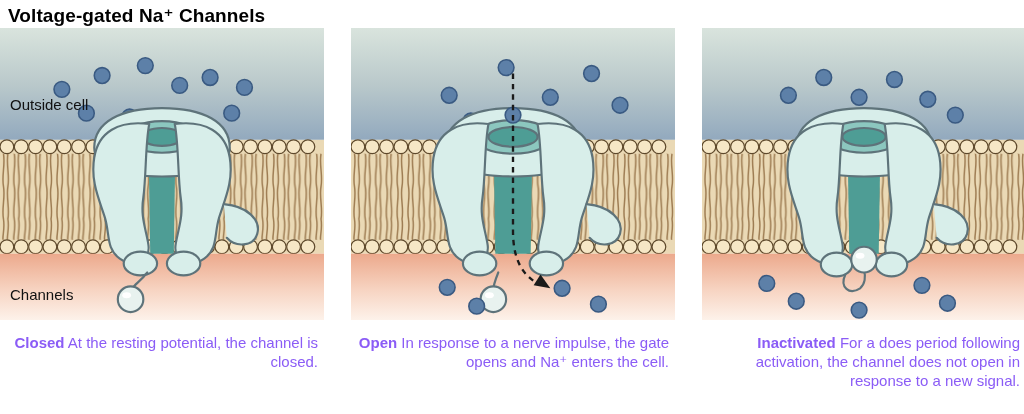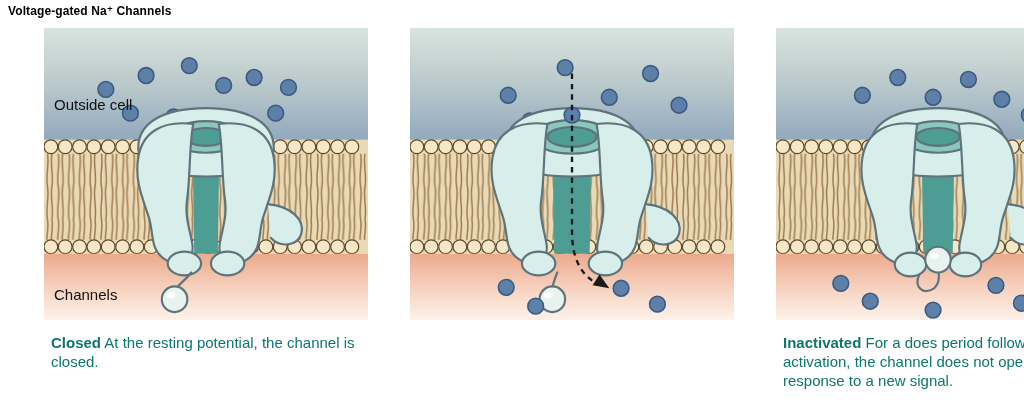--- a/index.html
+++ b/index.html
@@ -4,35 +4,35 @@
 <style>
   html,body { margin:0; padding:0; background:#ffffff; }
   body {
     width:1024px; height:414px; overflow:hidden;
     font-family:"Liberation Sans","DejaVu Sans",sans-serif;
     color:#000;
   }
   .figure { position:relative; width:1024px; height:414px; }
   .title {
     position:absolute; left:8px; top:4px;
-    font-size:12px; font-weight:bold; letter-spacing:0.1px;
+    font-size:19px; font-weight:bold; letter-spacing:0.1px;
   }
   .panels {
     position:absolute; left:0; top:28px; width:1024px;
     display:flex; justify-content:space-between;
   }
-  .panel { width:322px; position:relative;padding-left:44px; }
+  .panel { width:322px; position:relative; }
   .art { position:relative; width:324px; height:292px; }
   .art svg { display:block; }
   .lbl { position:absolute; font-size:15px; color:#111; }
   .lbl-outside { left:10px; top:68px; }
   .lbl-cyto { left:10px; top:258px; }
   .caption {
     margin:13px 4px 0 7px;
-    font-size:15px; line-height:1.28; color:#0f766e;
+    font-size:15px; line-height:1.28; color:#8b5cf6;text-align:right;
   }
   .caption b { font-weight:bold; }
 </style>
 </head>
 <body>
 
 <div class="figure">
   <div class="title">Voltage-gated Na⁺ Channels</div>
 
   <div class="panels">
@@ -252,20 +252,21 @@
               <circle cx="128" cy="281" r="8" fill="#5d80a8" stroke="#3a5a82" stroke-width="1.6"></circle>
               <circle cx="215" cy="263" r="8" fill="#5d80a8" stroke="#3a5a82" stroke-width="1.6"></circle>
               <circle cx="252" cy="279" r="8" fill="#5d80a8" stroke="#3a5a82" stroke-width="1.6"></circle>
             </g>
             <g>
               <path d="M165,46 L165,205 C165,233 174,249 190,258" fill="none" stroke="#1a1a1a" stroke-width="2.4" stroke-dasharray="5.5 5"></path>
               <polygon points="203,263 186,260 193,249" fill="#1a1a1a"></polygon>
             </g>
           </svg>
       </div>
+      <p class="caption"><b>Open</b> <span>In response to a nerve impulse, the gate opens and Na⁺ enters the cell.</span></p>
     </section>
 
     <section class="panel">
       <div class="art">
         <svg width="324" height="292" viewBox="0 0 330 295" preserveAspectRatio="none">
             <defs>
     <linearGradient id="out2" x1="0" y1="0" x2="0" y2="1">
       <stop offset="0" stop-color="#d9e4dd"></stop>
                 <stop offset="0.5" stop-color="#bac9cb"></stop>
                 <stop offset="1" stop-color="#92a9be"></stop>

